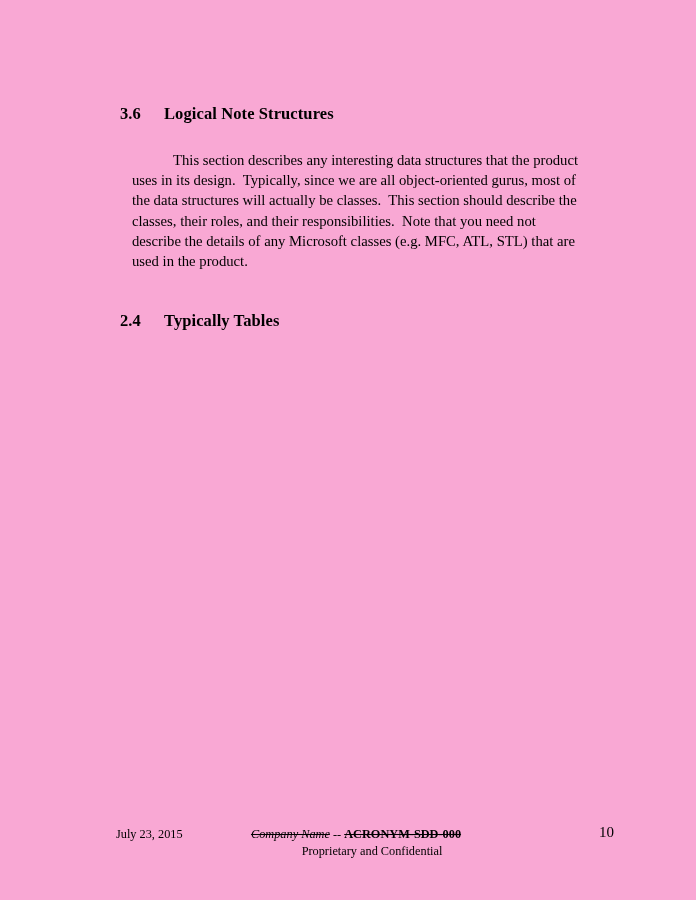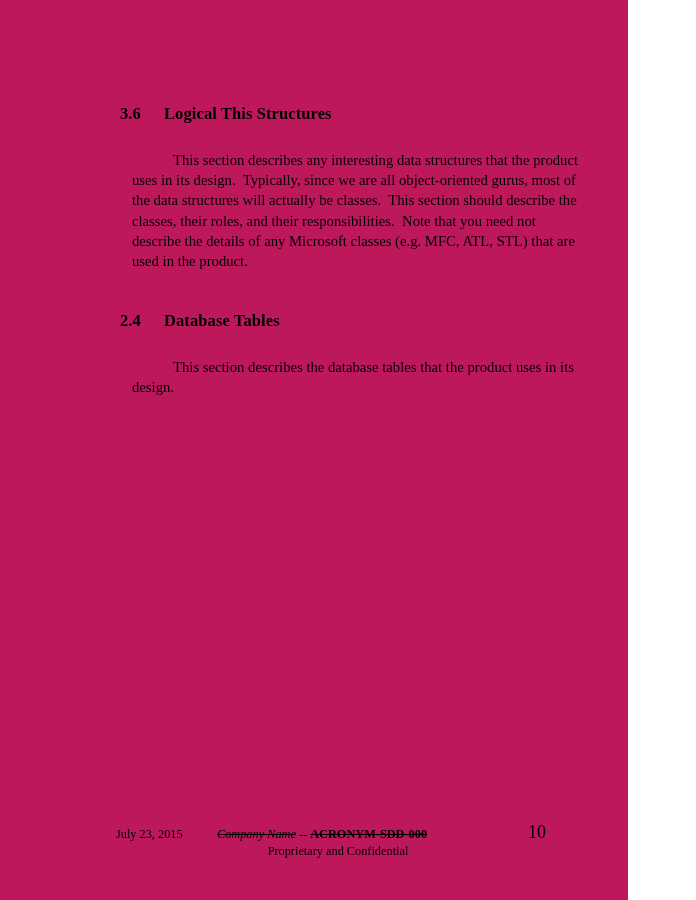--- a/index.html
+++ b/index.html
@@ -2,23 +2,23 @@
 <html><head>
 <meta charset="utf-8">
 <style>
   html, body {
     margin: 0;
     padding: 0;
     background: #ffffff;
   }
   .page {
     position: relative;
-    width: 628px;
+    width: 696px;
     height: 900px;
-    background: #be185d;
+    background: #f9a8d4;
     overflow: hidden;
     font-family: "Liberation Serif", "DejaVu Serif", serif;
     color: #000000;
   }
   .content {
     position: absolute;
     left: 120px;
     top: 104px;
     width: 472px;
   }
@@ -89,21 +89,21 @@
     text-decoration: none;
   }
   .footer-acronym {
     font-weight: bold;
     text-decoration: line-through;
   }
   .footer-pageno {
     position: absolute;
     right: 82px;
     top: -2px;
-    font-size: 18px;
+    font-size: 15px;
     line-height: 17px;
   }
   .footer-confidential {
     position: absolute;
     left: 0;
     right: 0;
     top: 17px;
     text-align: center;
     font-size: 12.3px;
     line-height: 17px;
@@ -113,37 +113,36 @@
 </style>
 </head>
 <body>
 
 <div class="page">
 
   <div class="content">
 
     <h2 class="section-heading">
       <span class="sec-num">3.6</span>
-        <span class="sec-title">Logical This Structures</span>
+        <span class="sec-title">Logical Note Structures</span>
     </h2>
 
     <div class="gap-after-heading"></div>
 
     <p class="body-para">This section describes any interesting data structures that the product uses in its design.  Typically, since we are all object-oriented gurus, most of the data structures will actually be classes.  This section should describe the classes, their roles, and their responsibilities.  Note that you need not describe the details of any Microsoft classes (e.g. MFC, ATL, STL) that are used in the product.</p>
 
     <div class="gap-between-sections"></div>
 
     <h2 class="section-heading">
       <span class="sec-num">2.4</span>
-        <span class="sec-title">Database Tables</span>
+        <span class="sec-title">Typically Tables</span>
     </h2>
 
     <div class="gap-after-heading"></div>
 
-    <p class="body-para">This section describes the database tables that the product uses in its design.</p>
 
   </div>
 
   <div class="footer">
     <div class="footer-row">
       <span class="footer-date">July 23, 2015</span>
       <span class="footer-center-line"><span class="footer-company">Company Name</span><span class="footer-sep"> -- </span><span class="footer-acronym">ACRONYM-SDD-000</span></span>
       <span class="footer-pageno">10</span>
     </div>
     <div class="footer-confidential">Proprietary and Confidential</div>

